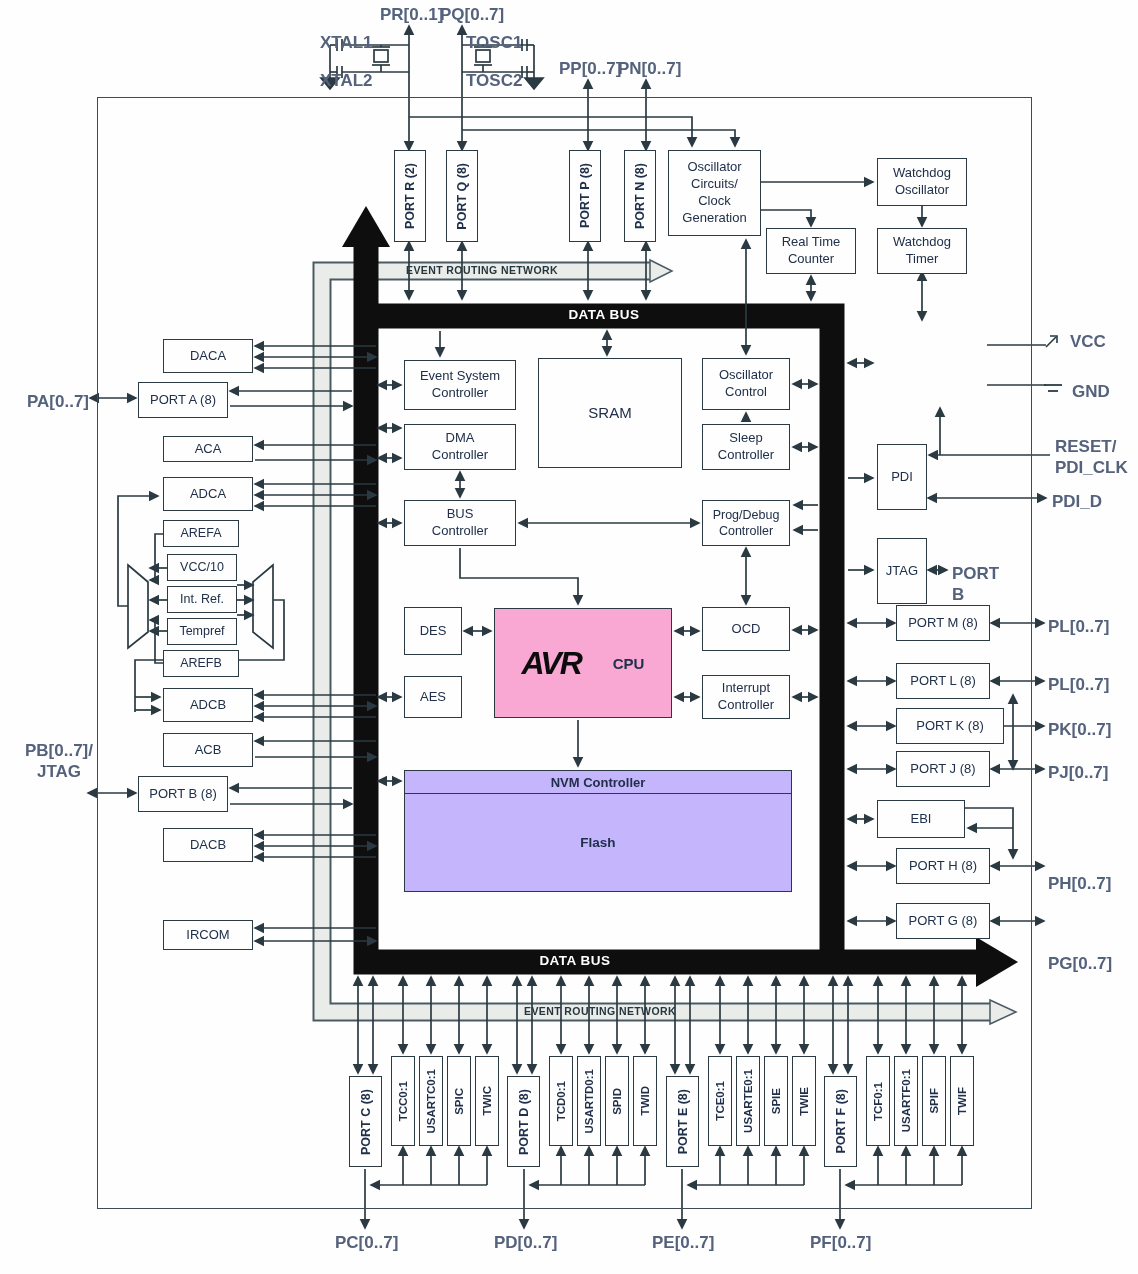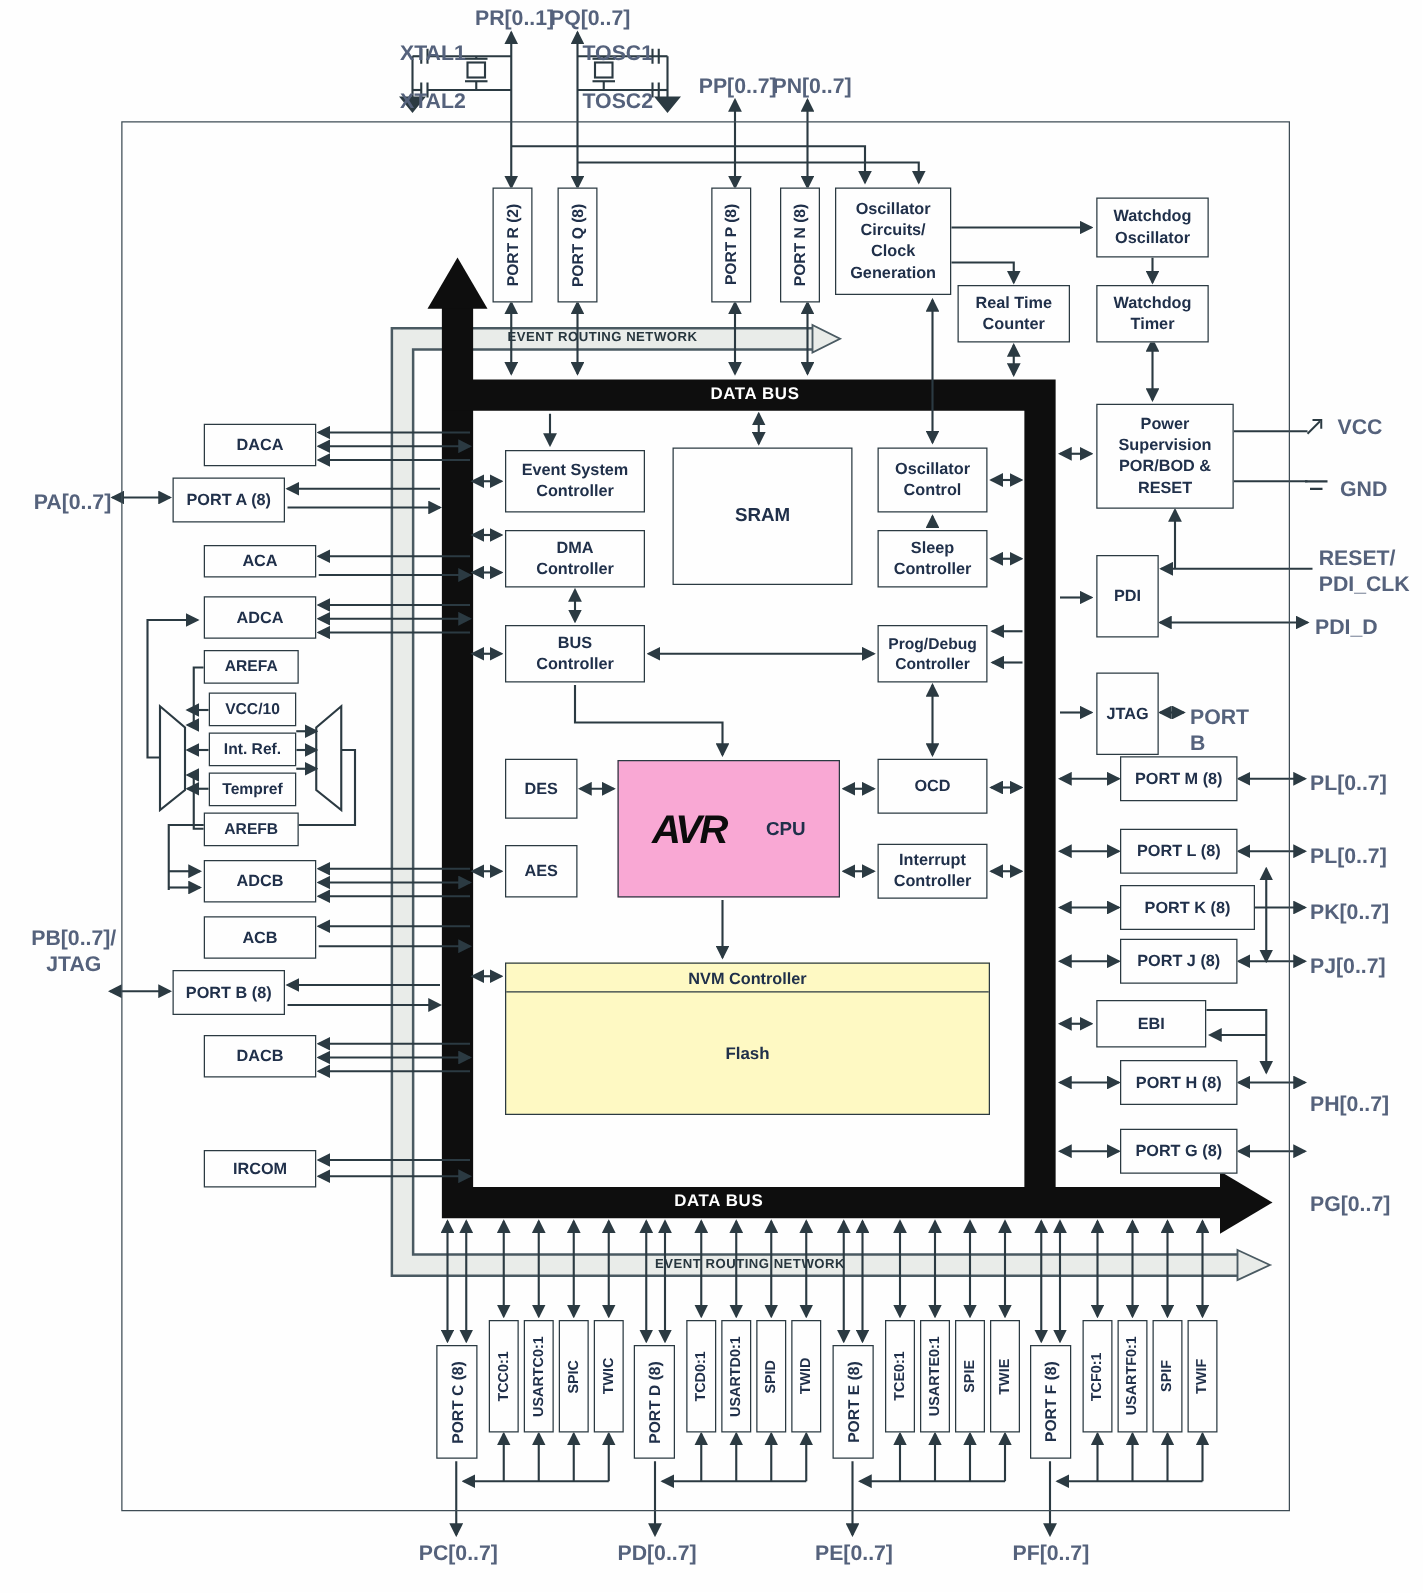--- a/index.html
+++ b/index.html
@@ -5,21 +5,21 @@
   html,body{margin:0;padding:0;background:#ffffff;}
   .canvas{
     position:relative;width:1138px;height:1274px;background:#fefefe;
     font-family:"Liberation Sans","DejaVu Sans",sans-serif;overflow:hidden;
   }
   .canvas svg{position:absolute;left:0;top:0;}
   .border{position:absolute;border:1.6px solid #3e4c55;background:transparent;}
   .b{
     position:absolute;border:1.8px solid #2b3a42;background:#fefefe;
     display:flex;align-items:center;justify-content:center;text-align:center;
-    font-weight:bold;color:#20304a;font-size:13px;line-height:1.3;
+    font-weight:normal;color:#20304a;font-size:13px;line-height:1.3;
     white-space:pre-line;box-sizing:border-box;
   }
   .vb{
     position:absolute;border:1.8px solid #2b3a42;background:#fefefe;
     display:flex;align-items:center;justify-content:center;
     font-weight:bold;color:#20304a;font-size:12.5px;box-sizing:border-box;
   }
   .vb span{writing-mode:vertical-rl;transform:rotate(180deg);white-space:nowrap;}
   .lbl{
     position:absolute;color:#55627c;font-size:17px;font-weight:bold;
@@ -27,21 +27,21 @@
   }
   .lbl.left{text-align:left;}
   .buslbl{
     position:absolute;color:#ffffff;font-weight:bold;font-size:13.5px;
     text-align:center;letter-spacing:.5px;
   }
   .evtlbl{
     position:absolute;color:#27363e;font-weight:bold;font-size:10.5px;
     text-align:center;letter-spacing:.4px;
   }
-  .nvm{position:absolute;border:1.8px solid #2b3a42;background:#fef9c3;box-sizing:border-box;display:flex;flex-direction:column;}
+  .nvm{position:absolute;border:1.8px solid #2b3a42;background:#c4b5fd;box-sizing:border-box;display:flex;flex-direction:column;}
   .nvm .hd{height:22px;border-bottom:1.8px solid #2b3a42;display:flex;align-items:center;justify-content:center;font-weight:bold;font-size:13px;color:#20304a;}
   .nvm .body{flex:1;display:flex;}
   .nvm .flash{flex:1;display:flex;align-items:center;justify-content:center;font-weight:bold;font-size:13.5px;color:#20304a;}
   .nvm .eep{width:88px;border-left:1.8px solid #2b3a42;display:flex;align-items:center;justify-content:center;font-weight:bold;font-size:13.5px;color:#20304a;}
   .cpu{position:absolute;border:1.8px solid #2b3a42;background:#f9a8d4;display:flex;align-items:center;justify-content:center;box-sizing:border-box;}
   .cpu .avr{font-style:italic;font-weight:900;font-size:32px;letter-spacing:-2px;color:#0c0c0c;}
   .cpu .cput{font-weight:bold;font-size:15px;color:#20304a;margin-left:32px;}
 </style>
 </head>
 <body>
@@ -311,24 +311,20 @@
 <div class="b" style="left:668px;top:150px;width:93px;height:86px;">Oscillator
 Circuits/
 Clock
 Generation</div>
 <div class="b" style="left:877px;top:158px;width:90px;height:48px;">Watchdog
 Oscillator</div>
 <div class="b" style="left:766px;top:228px;width:90px;height:46px;">Real Time
 Counter</div>
 <div class="b" style="left:877px;top:228px;width:90px;height:46px;">Watchdog
 Timer</div>
-<div class="b" style="left:877px;top:323px;width:110px;height:84px;">Power
-Supervision
-POR/BOD &amp;
-RESET</div>
 
 <div class="b" style="left:163px;top:339px;width:90px;height:34px;">DACA</div>
 <div class="b" style="left:138px;top:382px;width:90px;height:36px;">PORT A (8)</div>
 <div class="b" style="left:163px;top:436px;width:90px;height:26px;">ACA</div>
 <div class="b" style="left:163px;top:477px;width:90px;height:34px;">ADCA</div>
 <div class="b" style="left:163px;top:520px;width:76px;height:27px;font-size:12.5px;">AREFA</div>
 <div class="b" style="left:167px;top:554px;width:70px;height:27px;font-size:12.5px;">VCC/10</div>
 <div class="b" style="left:167px;top:586px;width:70px;height:27px;font-size:12.5px;">Int. Ref.</div>
 <div class="b" style="left:167px;top:618px;width:70px;height:27px;font-size:12.5px;">Tempref</div>
 <div class="b" style="left:163px;top:650px;width:76px;height:27px;font-size:12.5px;">AREFB</div>

